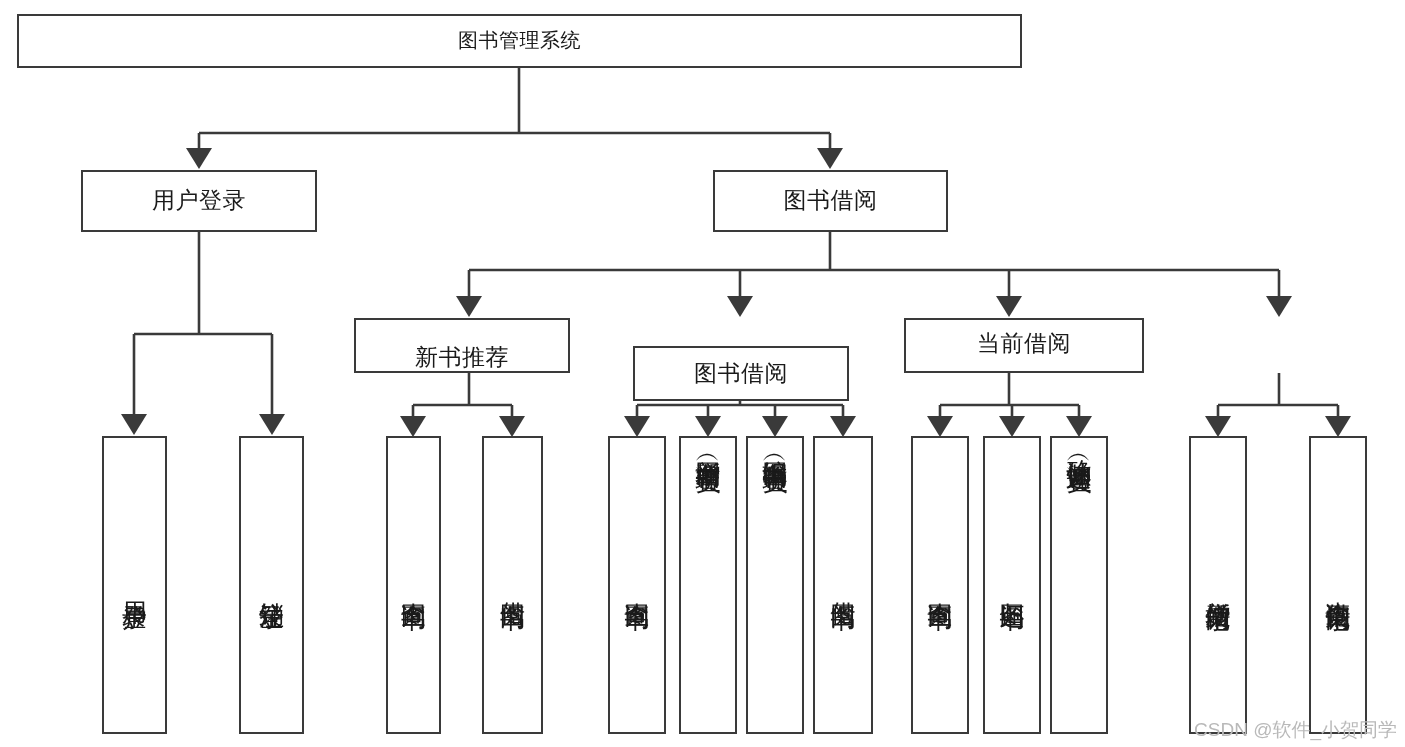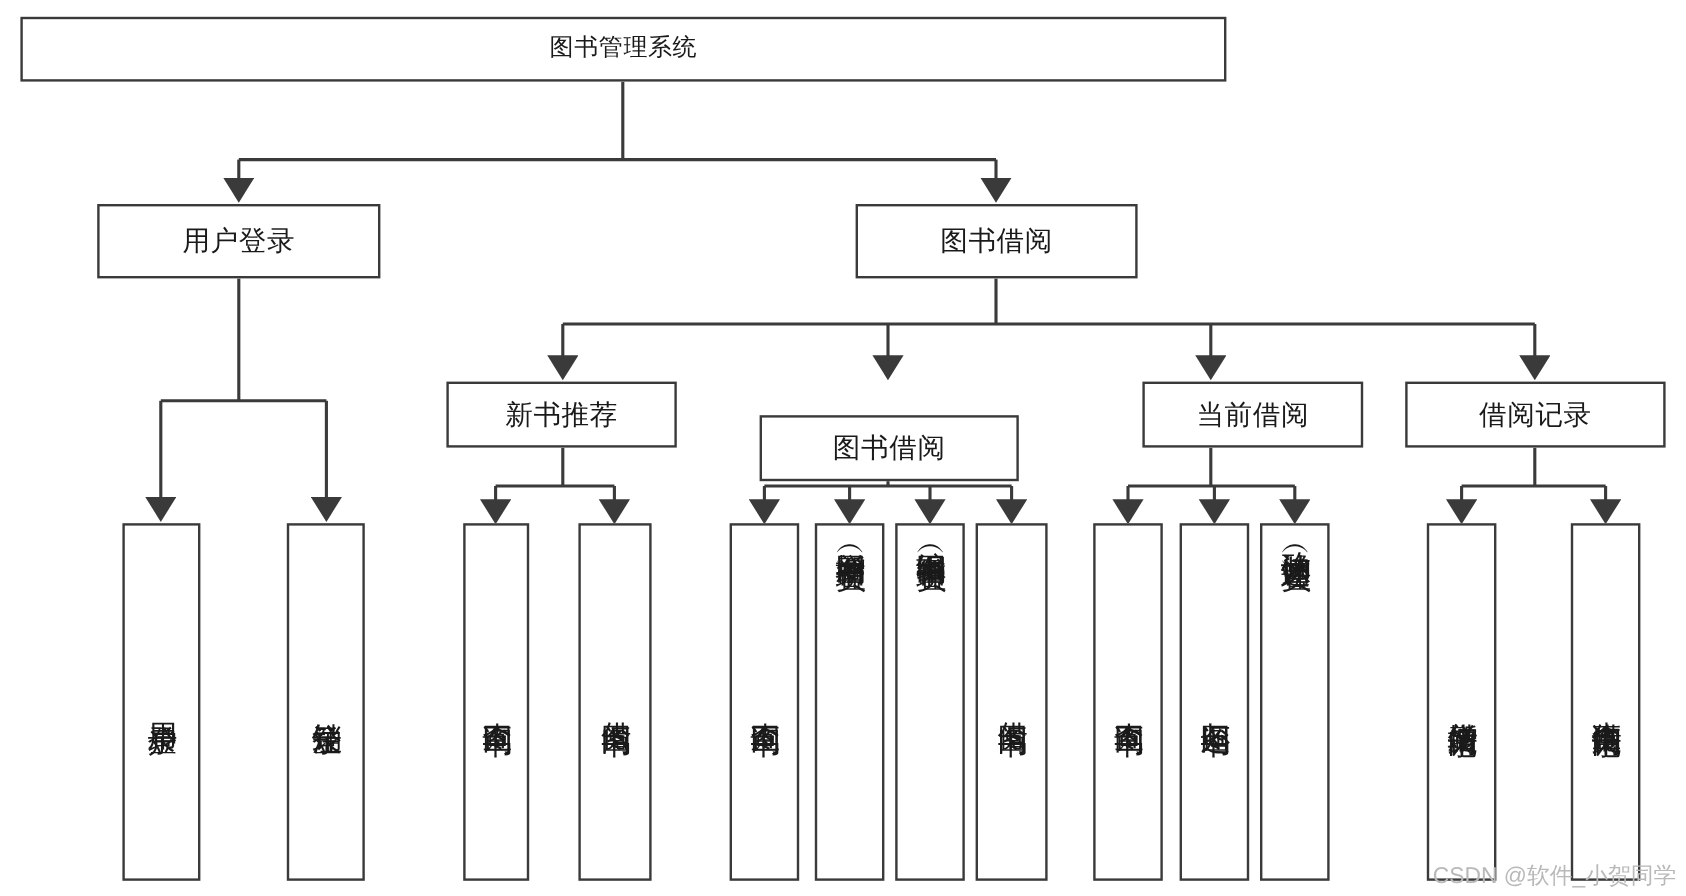--- a/index.html
+++ b/index.html
@@ -133,31 +133,28 @@
     <span class="node-label">图书管理系统</span>
   </div>
 
   <div class="node horizontal" style="left:81px; top:170px; width:236px; height:62px;">
     <span class="node-label">用户登录</span>
   </div>
   <div class="node horizontal" style="left:713px; top:170px; width:235px; height:62px;">
     <span class="node-label">图书借阅</span>
   </div>
 
-  <div class="node horizontal" style="left:372px; top:318px; width:192px; height:55px;">
+  <div class="node horizontal" style="left:354px; top:318px; width:216px; height:55px;align-items:flex-end;">
     <span class="node-label">新书推荐</span>
   </div>
   <div class="node horizontal" style="left:633px; top:318px; width:216px; height:55px;margin-top:28px;">
     <span class="node-label">图书借阅</span>
   </div>
-  <div class="node horizontal" style="left:952px; top:318px; width:184px; height:55px;">
+  <div class="node horizontal" style="left:904px; top:318px; width:240px; height:55px;font-family:Liberation Mono, monospace;">
     <span class="node-label">当前借阅</span>
-  </div>
-  <div class="node horizontal" style="left:1171px; top:318px; width:217px; height:55px;">
-    <span class="node-label">借阅记录</span>
   </div>
 
   <div class="node vertical centered" style="left:102px; top:436px; width:65px; height:298px;">
     <span class="node-label">用户登录</span>
   </div>
   <div class="node vertical centered" style="left:239px; top:436px; width:65px; height:298px;">
     <span class="node-label">注销登录</span>
   </div>
 
   <div class="node vertical centered" style="left:386px; top:436px; width:55px; height:298px;">

